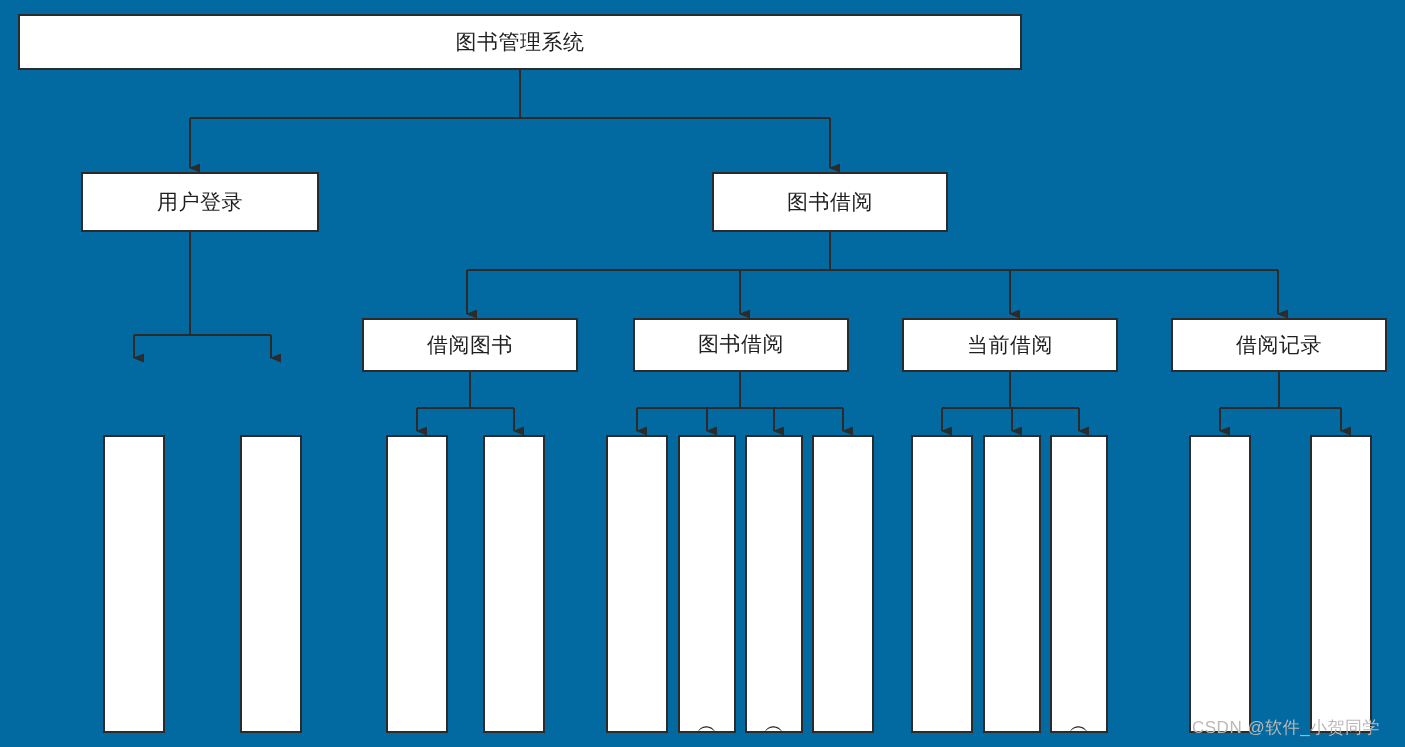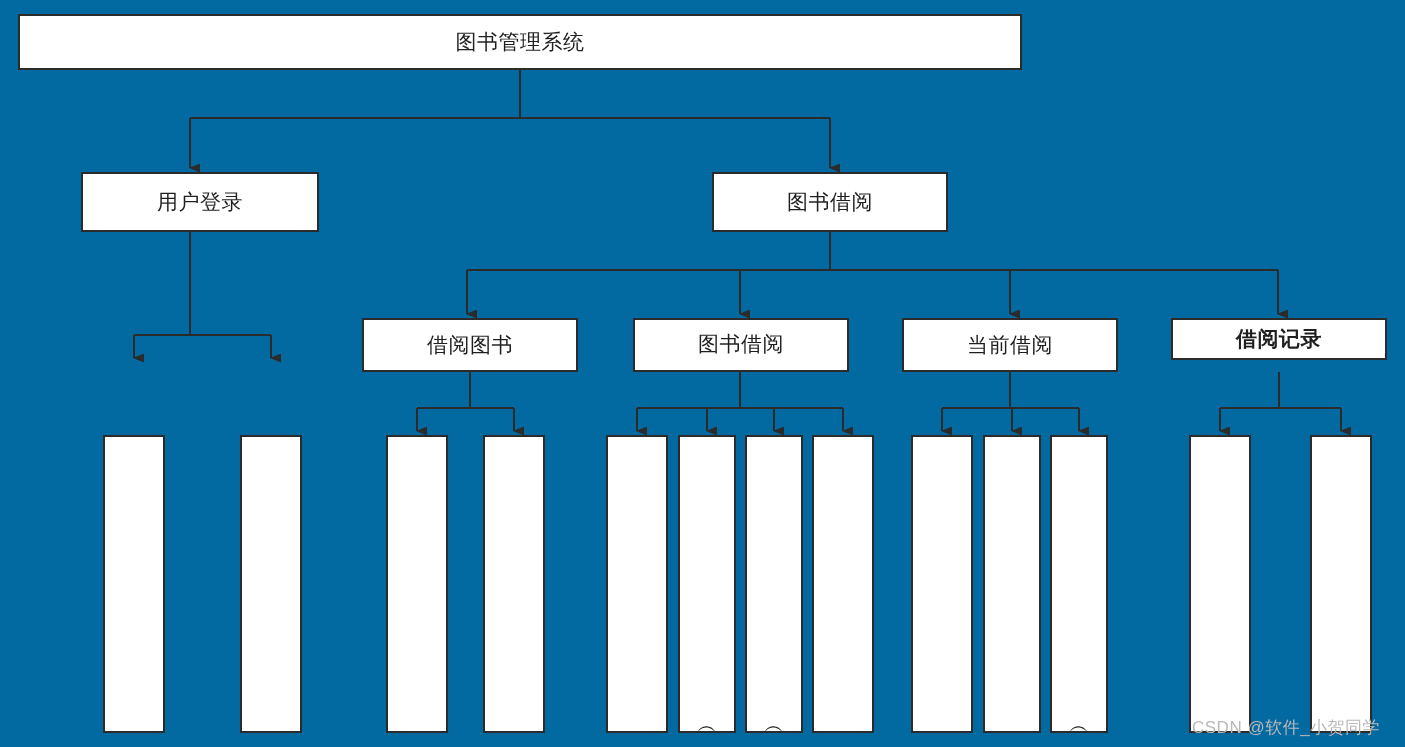--- a/index.html
+++ b/index.html
@@ -131,21 +131,21 @@
       </div>
       <div class="node-box level-2" style="left: 362px; top: 318px; width: 216px; height: 54px;">
         <span class="node-label-h">借阅图书</span>
       </div>
       <div class="node-box level-2" style="left: 633px; top: 318px; width: 216px; height: 54px; font-family: Liberation Serif, serif;">
         <span class="node-label-h">图书借阅</span>
       </div>
       <div class="node-box level-2" style="left: 902px; top: 318px; width: 216px; height: 54px;">
         <span class="node-label-h">当前借阅</span>
       </div>
-      <div class="node-box level-2" style="left: 1171px; top: 318px; width: 216px; height: 42px; font-weight: bold;">
+      <div class="node-box level-2" style="left: 1171px; top: 318px; width: 216px; height: 54px;">
         <span class="node-label-h">借阅记录</span>
       </div>
       <div class="node-box level-3 leaf" style="left: 103px; top: 435px; width: 62px; height: 298px;">
         <span class="node-label-v">用户登录</span>
       </div>
       <div class="node-box level-3 leaf" style="left: 240px; top: 435px; width: 62px; height: 298px;">
         <span class="node-label-v">注销登录</span>
       </div>
       <div class="node-box level-3 leaf" style="left: 386px; top: 435px; width: 62px; height: 298px;">
         <span class="node-label-v">查询图书</span>

